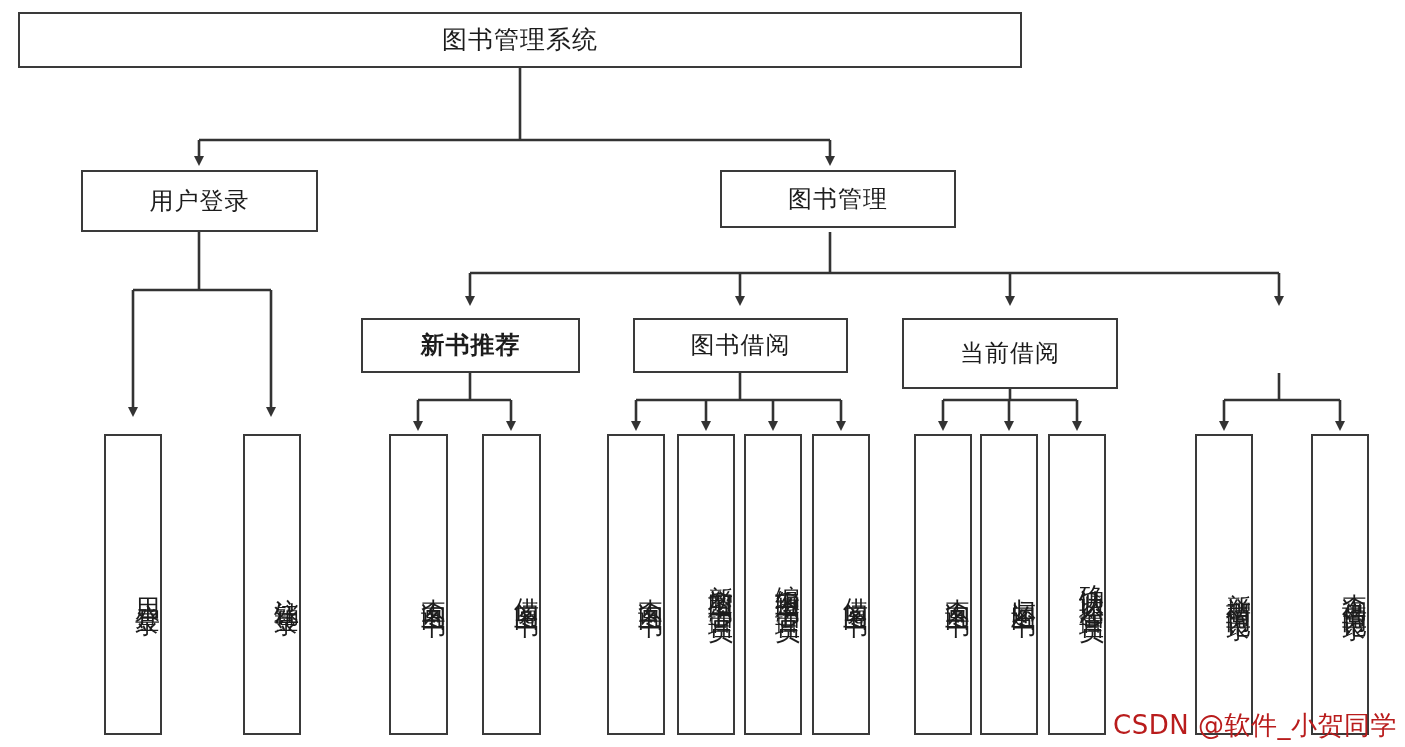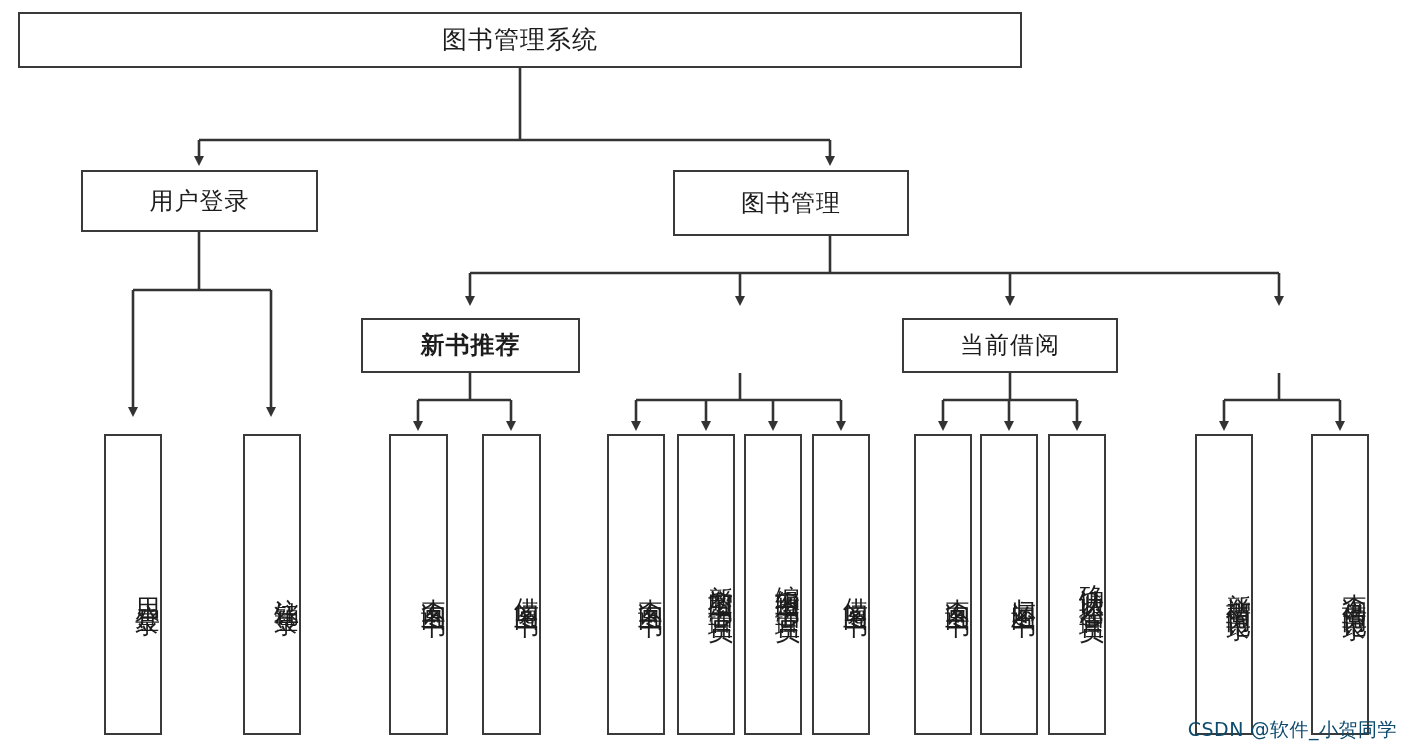--- a/index.html
+++ b/index.html
@@ -50,22 +50,22 @@
     left: 0;
     top: 0;
     width: 1405px;
     height: 747px;
     pointer-events: none;
   }
   .watermark {
     position: absolute;
     right: 8px;
     bottom: 4px;
-    font-size: 19px;
-    color: #0c4a6e;
+    font-size: 26px;
+    color: #b91c1c;
     white-space: nowrap;
     letter-spacing: 0.5px;
   }
 </style>
 </head>
 <body>
 
 <div id="canvas">
 
   <svg class="links" viewBox="0 0 1405 747">
@@ -118,28 +118,31 @@
     </g>
   </svg>
 
   <div class="node horiz root" style="left:18px; top:12px; width:1004px; height:56px;">
     <span>图书管理系统</span>
   </div>
 
   <div class="node horiz" style="left:81px; top:170px; width:237px; height:62px;">
     <span>用户登录</span>
   </div>
-  <div class="node horiz" style="left:673px; top:170px; width:236px; height:66px;">
+  <div class="node horiz" style="left:720px; top:170px; width:236px; height:58px;">
     <span>图书管理</span>
   </div>
 
   <div class="node horiz" style="left:361px; top:318px; width:219px; height:55px;font-weight:bold;">
     <span>新书推荐</span>
   </div>
-  <div class="node horiz" style="left:902px; top:318px; width:216px; height:55px;">
+  <div class="node horiz" style="left:633px; top:318px; width:215px; height:55px;">
+    <span>图书借阅</span>
+  </div>
+  <div class="node horiz" style="left:902px; top:318px; width:216px; height:71px;">
     <span>当前借阅</span>
   </div>
 
   <div class="node vert" style="left:104px; top:434px; width:58px; height:301px;">
     <span>用户登录</span>
   </div>
   <div class="node vert" style="left:243px; top:434px; width:58px; height:301px;">
     <span>注销登录</span>
   </div>
 

